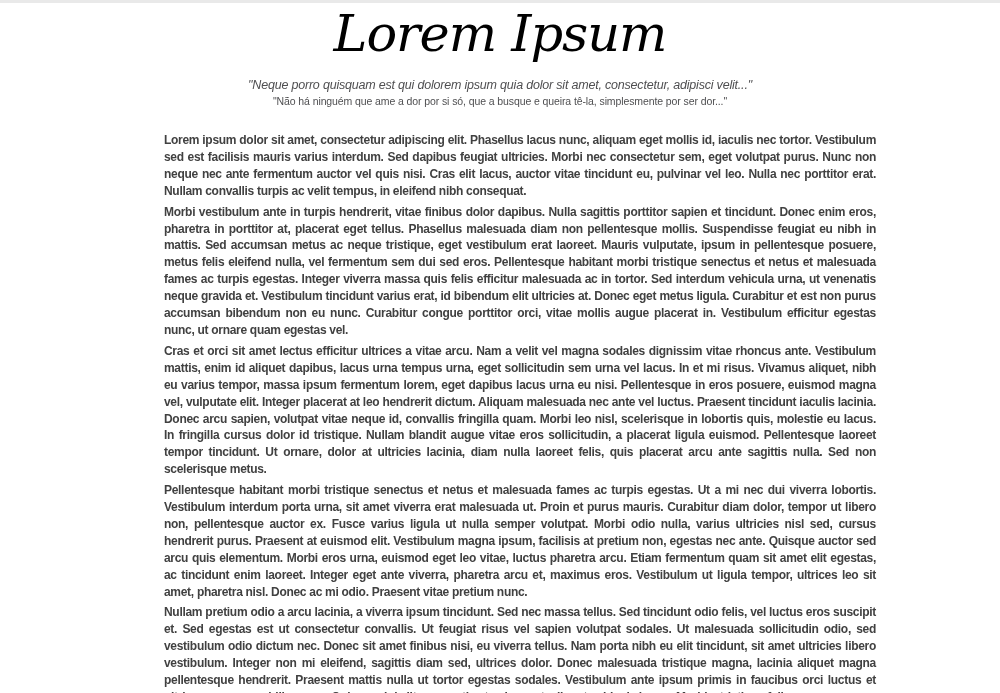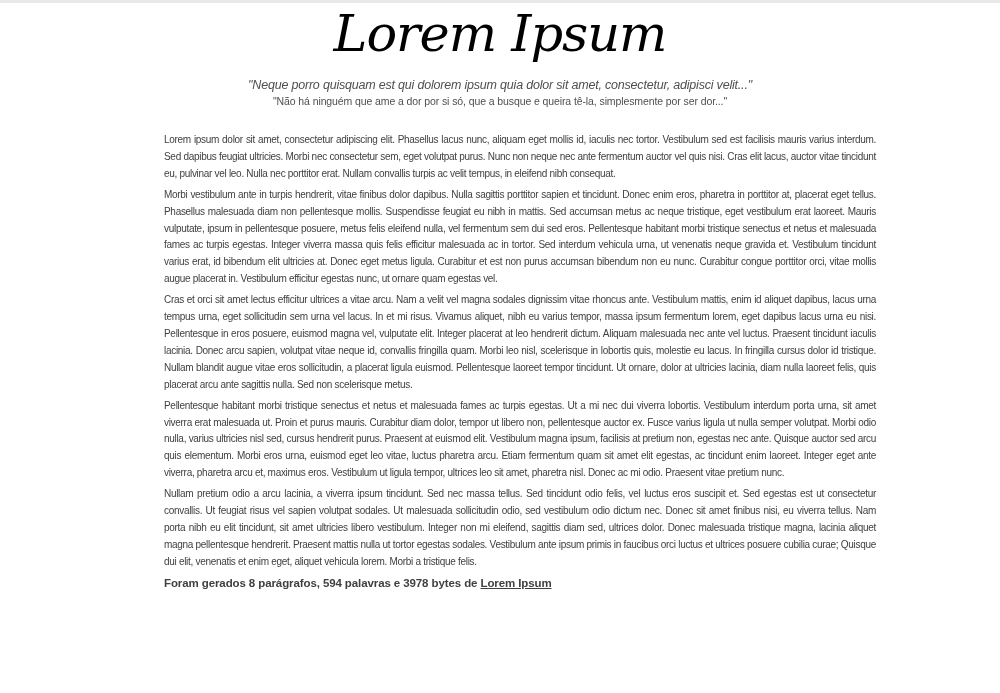--- a/index.html
+++ b/index.html
@@ -40,25 +40,26 @@
     letter-spacing: -0.1px;
     color: #4f4f51;
     line-height: 13px;
   }
   main {
     width: 712px;
     margin: 24px 0 0 164px;
   }
   main p {
     margin: 3px 0 4px 0;
-    font-size: 10px;
+    font-size: 12px;
     letter-spacing: -0.3px;
     line-height: 16.9px;
     text-align: justify;
     color: #414141;
+    font-weight: bold;
   }
   footer {
     width: 712px;
     margin: 5px 0 0 164px;
     font-size: 11.5px;
     letter-spacing: -0.1px;
     font-weight: 700;
     color: #414141;
     line-height: 15px;
   }

